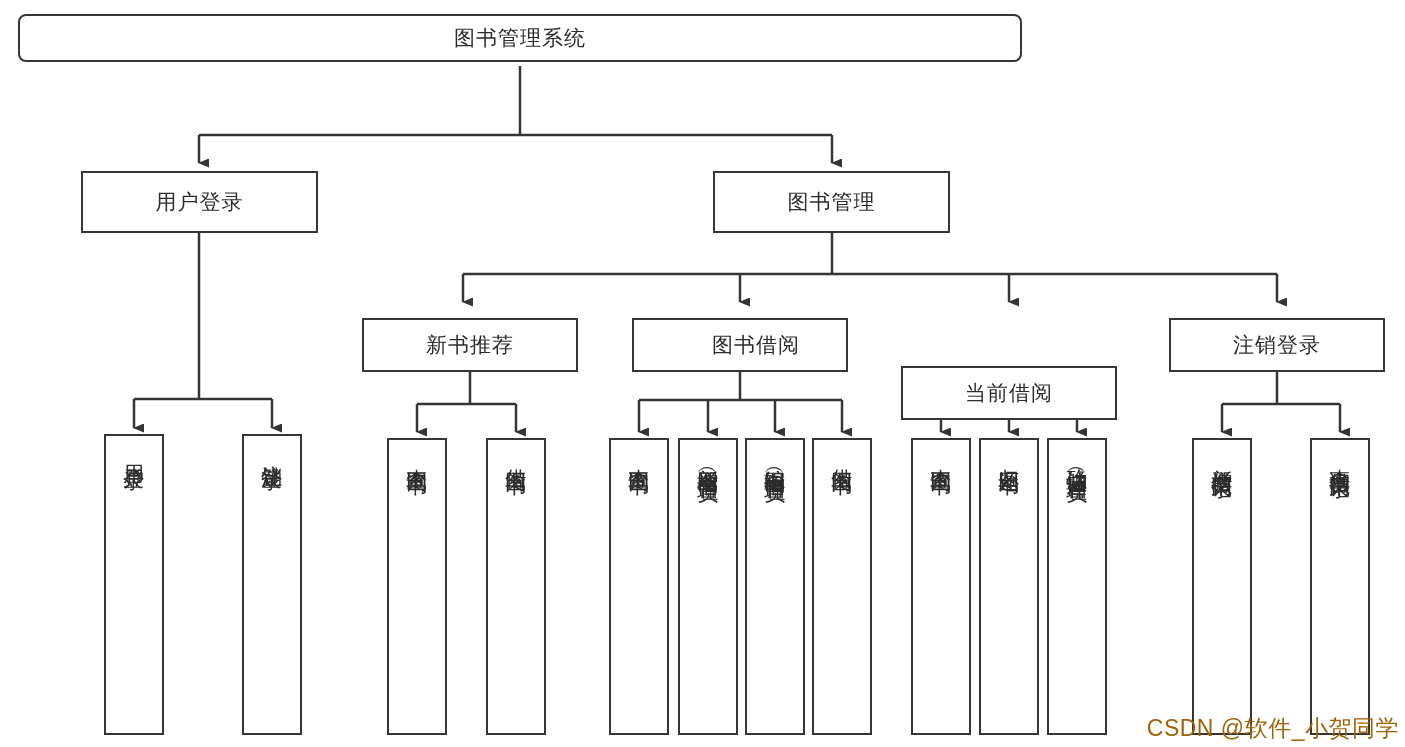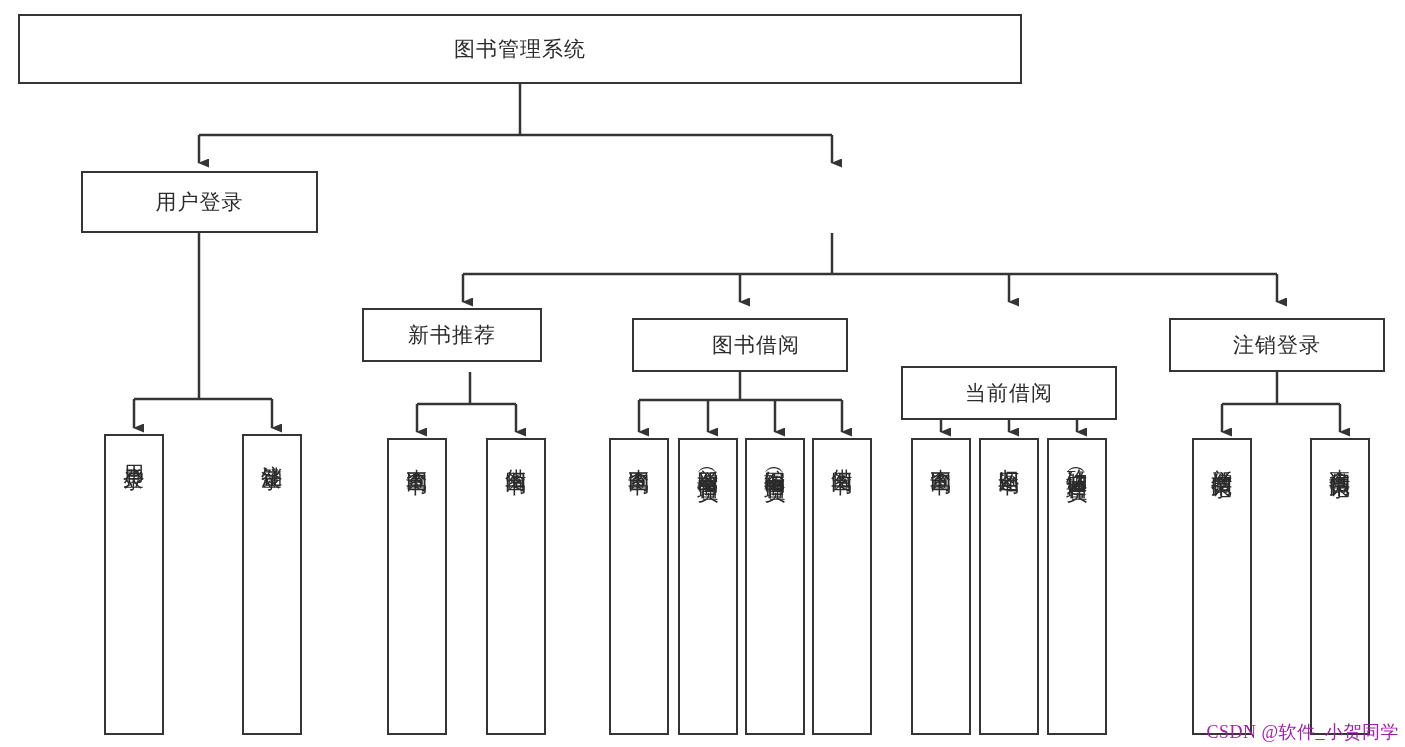--- a/index.html
+++ b/index.html
@@ -52,26 +52,25 @@
     font-size: 21px;
     line-height: 1.32;
     letter-spacing: 2px;
     white-space: nowrap;
     color: #2b2b2b;
   }
   .watermark {
     position: absolute;
     right: 6px;
     bottom: 3px;
-    font-size: 18px;
-    color: #a21caf;
+    font-size: 23px;
+    color: #a16207;
     letter-spacing: 0.5px;
     z-index: 5;
     white-space: nowrap;
-    font-family: Liberation Serif, serif;
   }
 </style>
 </head>
 <body>
 
 <div id="canvas">
 
   <svg id="edges" viewBox="0 0 1405 747" xmlns="http://www.w3.org/2000/svg">
     <defs>
       <marker id="arr" markerWidth="9" markerHeight="11" refX="4.5" refY="10" orient="auto" markerUnits="userSpaceOnUse">
@@ -115,30 +114,33 @@
       <path d="M1009,402 L1009,432" marker-end="url(#arr)"></path>
       <path d="M1077,402 L1077,432" marker-end="url(#arr)"></path>
 
       <path d="M1277,372 L1277,404"></path>
       <path d="M1222,404 L1340,404"></path>
       <path d="M1222,404 L1222,432" marker-end="url(#arr)"></path>
       <path d="M1340,404 L1340,432" marker-end="url(#arr)"></path>
     </g>
   </svg>
 
-  <div class="node h" style="left:18px; top:14px; width:1004px; height:70px;">
+  <div class="node h" style="left:18px; top:14px; width:1004px; height:48px;border-radius:8px;">
     <span>图书管理系统</span>
   </div>
 
   <div class="node h" style="left:81px; top:171px; width:237px; height:62px;">
     <span>用户登录</span>
   </div>
 
-
-  <div class="node h" style="left:362px; top:308px; width:180px; height:54px;">
+  <div class="node h" style="left:713px; top:171px; width:237px; height:62px;">
+    <span>图书管理</span>
+  </div>
+
+  <div class="node h" style="left:362px; top:318px; width:216px; height:54px;">
     <span>新书推荐</span>
   </div>
 
   <div class="node h" style="left:632px; top:318px; width:216px; height:54px;padding-left:32px;">
     <span>图书借阅</span>
   </div>
 
   <div class="node h" style="left:901px; top:318px; width:216px; height:54px;margin-top:48px;">
     <span>当前借阅</span>
   </div>

